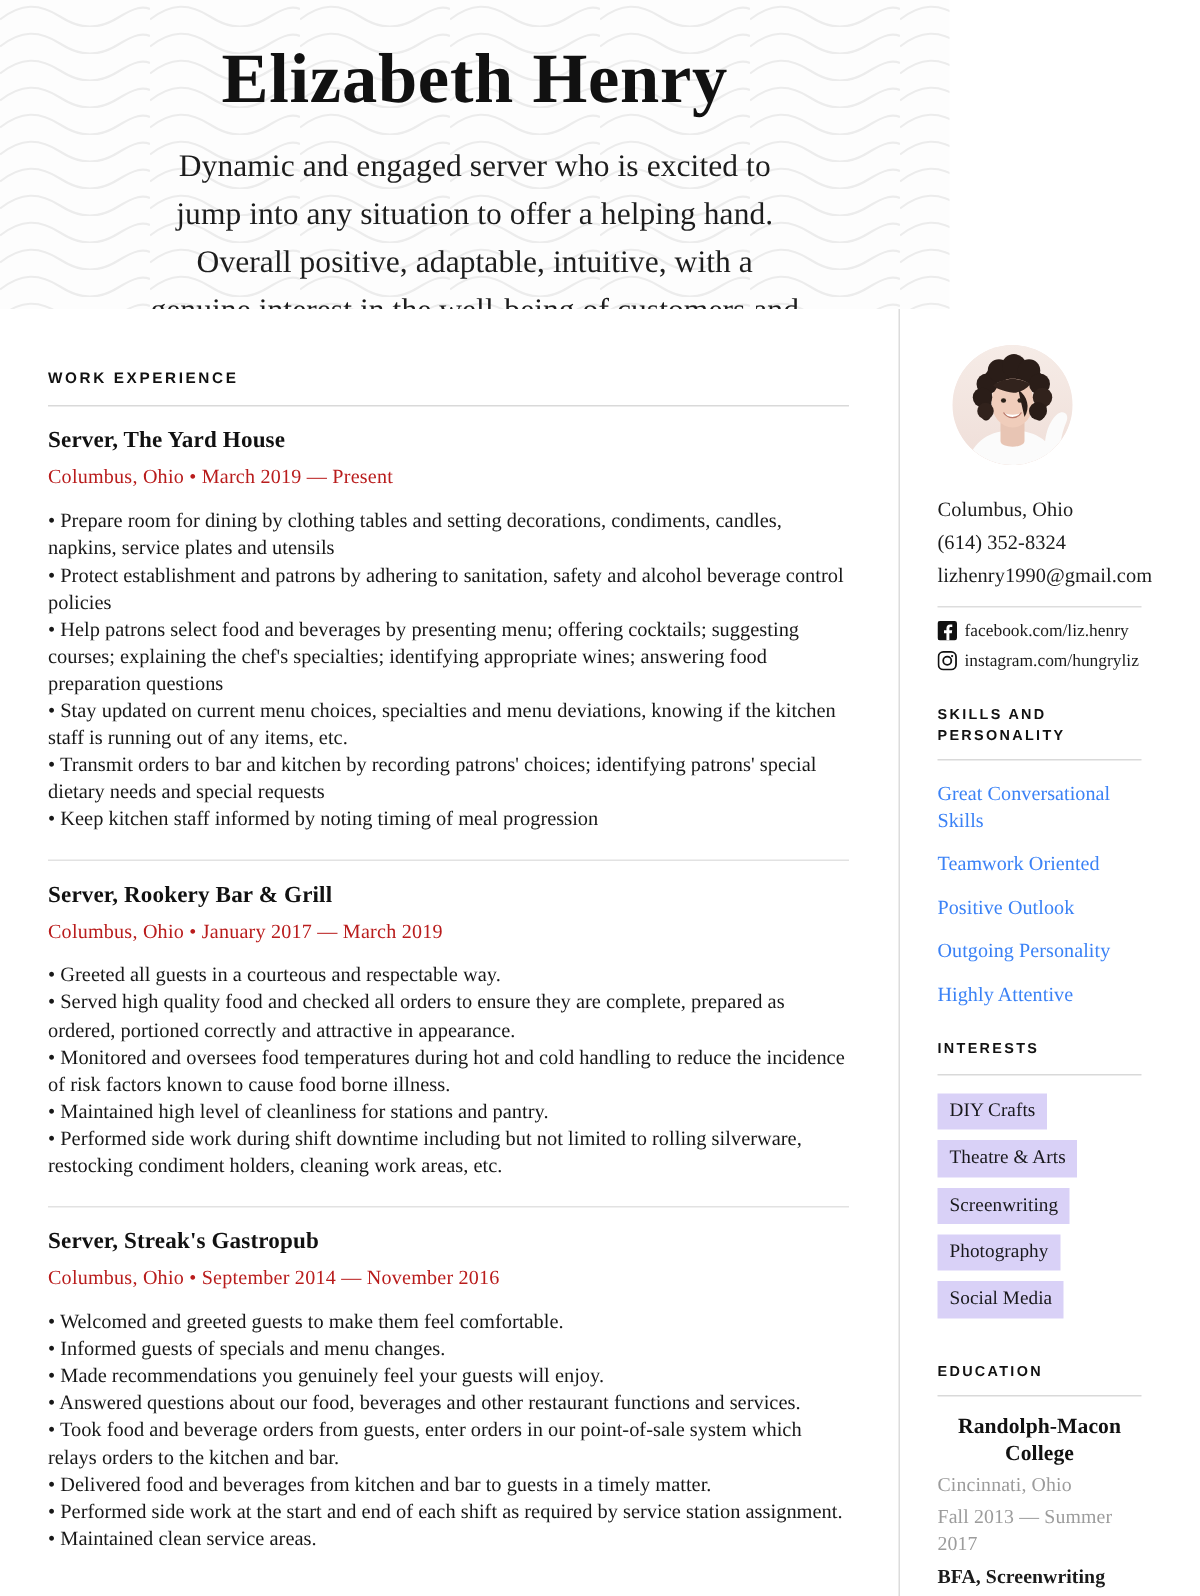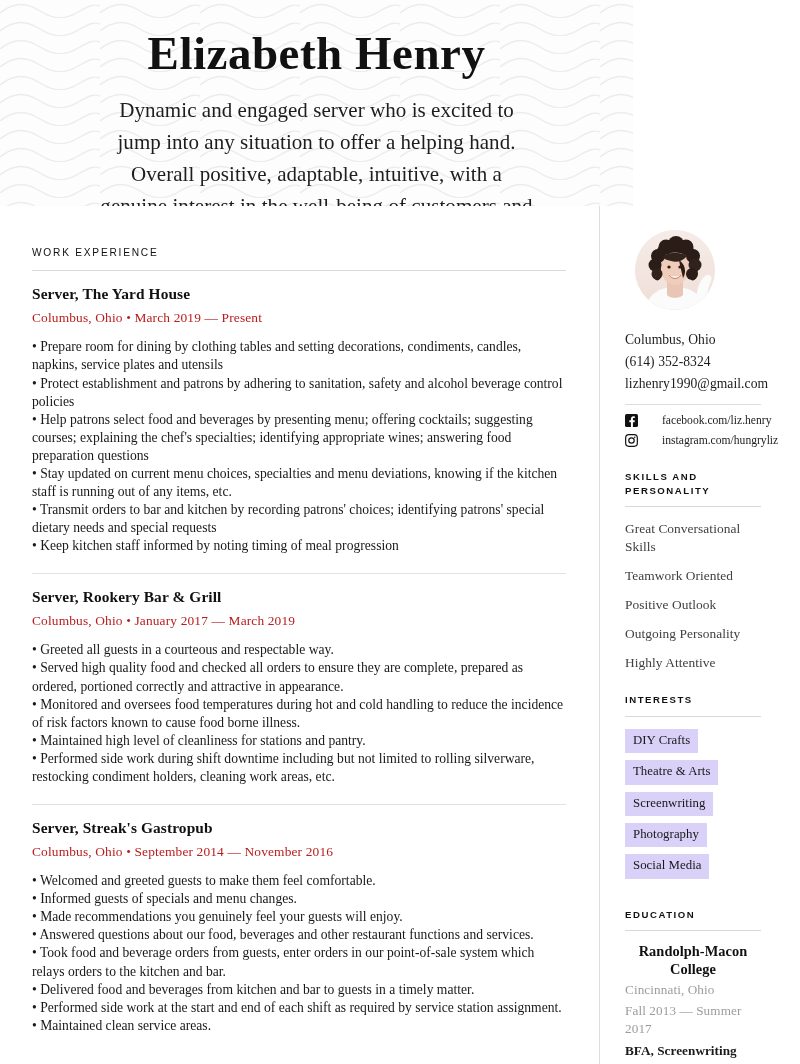--- a/index.html
+++ b/index.html
@@ -72,21 +72,21 @@
 
   
   #left-col {
     width: 599px;
     padding: 41px 33px 0 32px;
   }
 
   .section-heading {
     font-family: "Liberation Sans", "DejaVu Sans", sans-serif;
     font-size: 10.2px;
-    font-weight: 400;
+    font-weight: 700;
     letter-spacing: 1.75px;
     text-transform: uppercase;
     color: #111111;
     line-height: 1.2;
   }
   .section-rule {
     height: 1px;
     background: #d9d9d9;
     margin-top: 11px;
   }
@@ -154,21 +154,21 @@
   }
   #contact-rule {
     height: 1px;
     background: #dddddd;
     margin: 9px 0 8px 0;
   }
 
   .social-row {
     display: flex;
     align-items: center;
-    gap: 24px;
+    gap: 5px;
     margin-bottom: 5px;
   }
   .social-label {
     font-size: 11.6px;
     color: #1b1b1b;
     line-height: 1.3;
     white-space: nowrap;
   }
   .social-icon { width: 13px; height: 13px; display: block; flex: 0 0 13px; }
 
@@ -184,21 +184,21 @@
   }
   .side-rule {
     height: 1px;
     background: #d9d9d9;
     margin-top: 9px;
   }
 
   .skill-item {
     font-size: 13.4px;
     line-height: 1.28;
-    color: #404040;
+    color: #3b82f6;
     margin-top: 12px;
     letter-spacing: 0.05px;
   }
   #skills-list .skill-item:first-child { margin-top: 13px; }
 
   #interests-list { margin-top: 12px; }
   .interest-tag {
     display: inline-block;
     background: #d9d1f7;
     color: #18181b;

